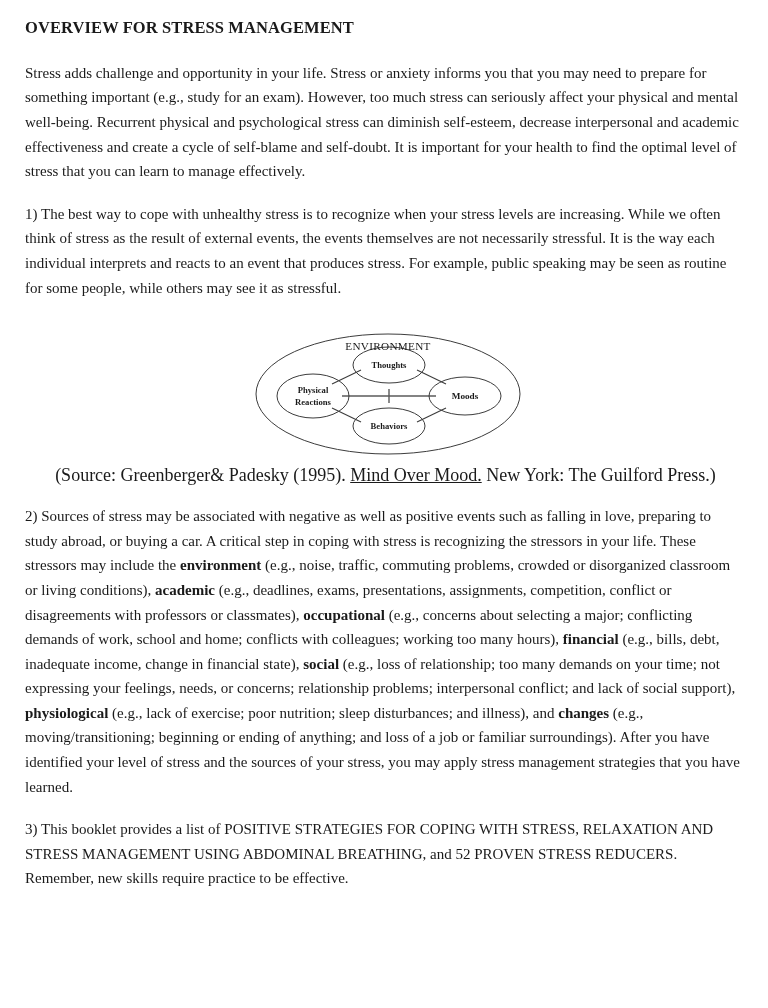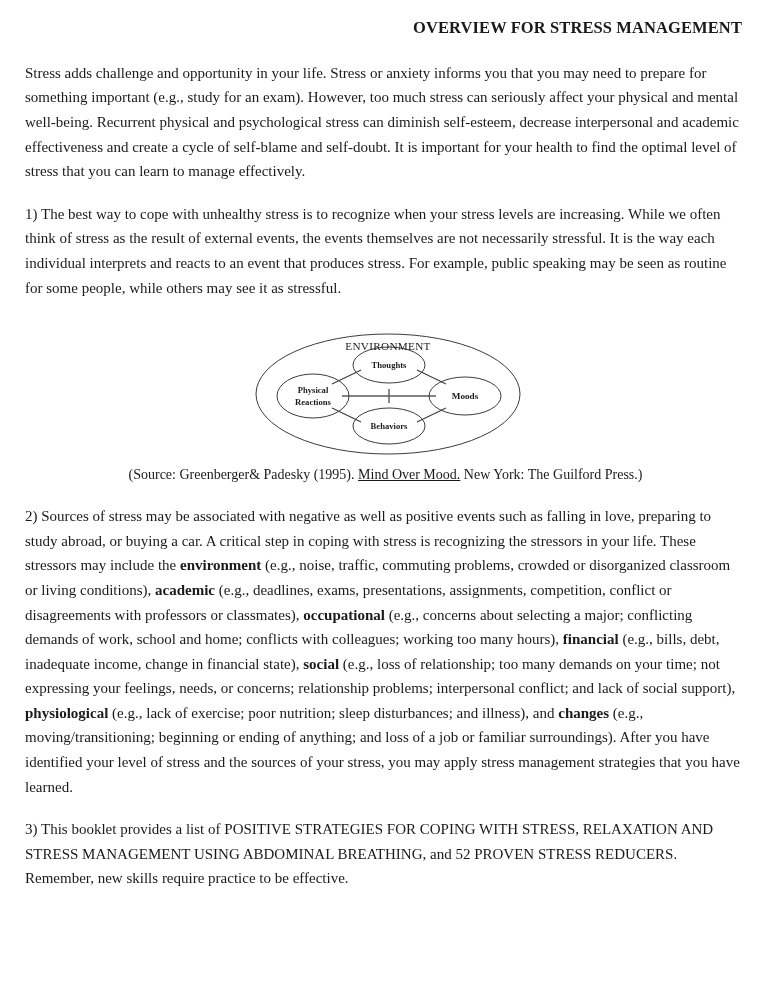--- a/index.html
+++ b/index.html
@@ -17,21 +17,21 @@
     -webkit-font-smoothing: antialiased;
   }
   #page {
     position: relative;
     width: 768px;
     height: 1008px;
     box-sizing: border-box;
     padding: 14px 18px 0 25px;
   }
   .doc-title {
-    text-align: right;
+    text-align: left;
     font-weight: bold;
     font-size: 16.5px;
     letter-spacing: 0.1px;
     margin: 4px 0 0 0;
     padding-right: 8px;
     line-height: 1.2;
   }
   .para {
     font-size: 15px;
     line-height: 24.6px;
@@ -55,21 +55,21 @@
     margin: 0;
   }
   .figure {
     position: relative;
     width: 268px;
     height: 125px;
   }
   .figure svg { display: block; }
   .caption {
     text-align: center;
-    font-size: 14px;
+    font-size: 18px;
     line-height: 16px;
     margin: 0;
     padding-right: 4px;
   }
   .env-label {
     font-size: 11.2px;
     letter-spacing: 0.3px;
   }
   .node-label {
     font-size: 8.6px;

